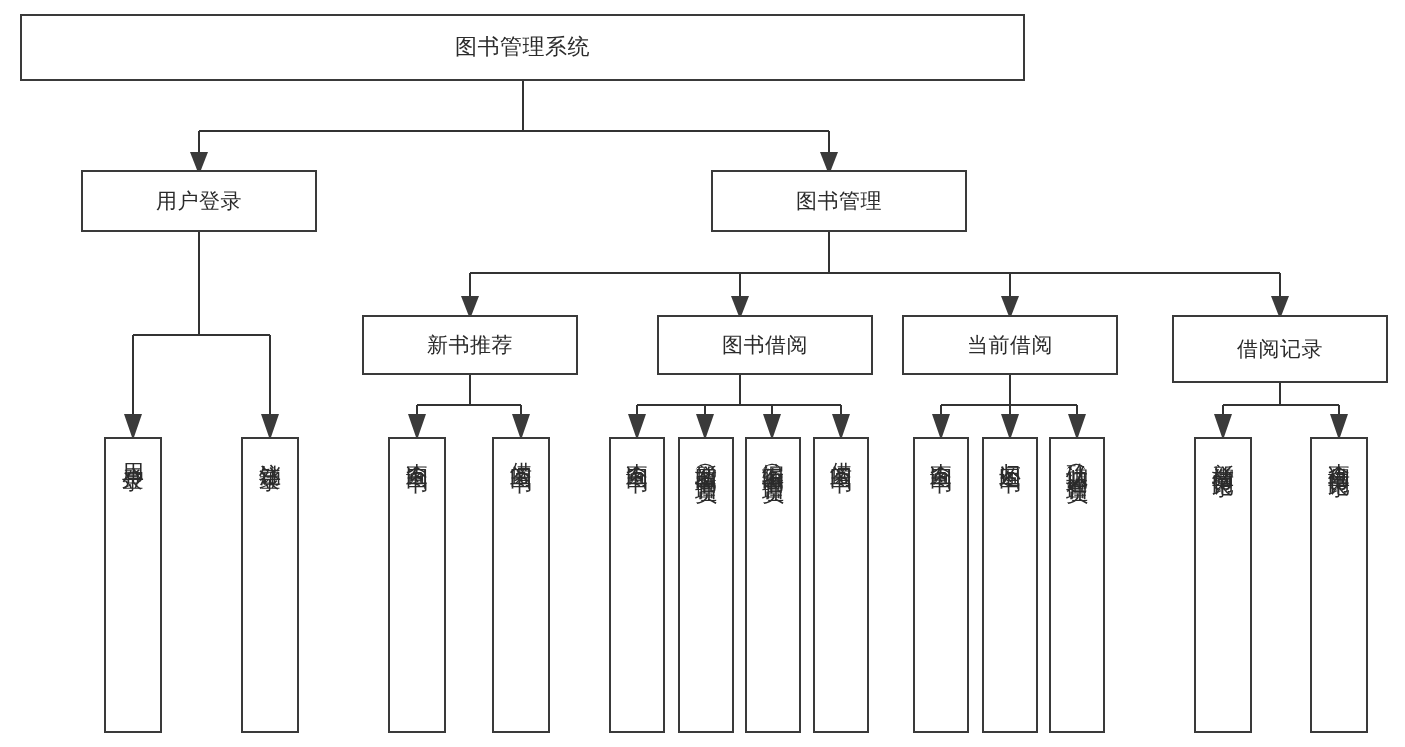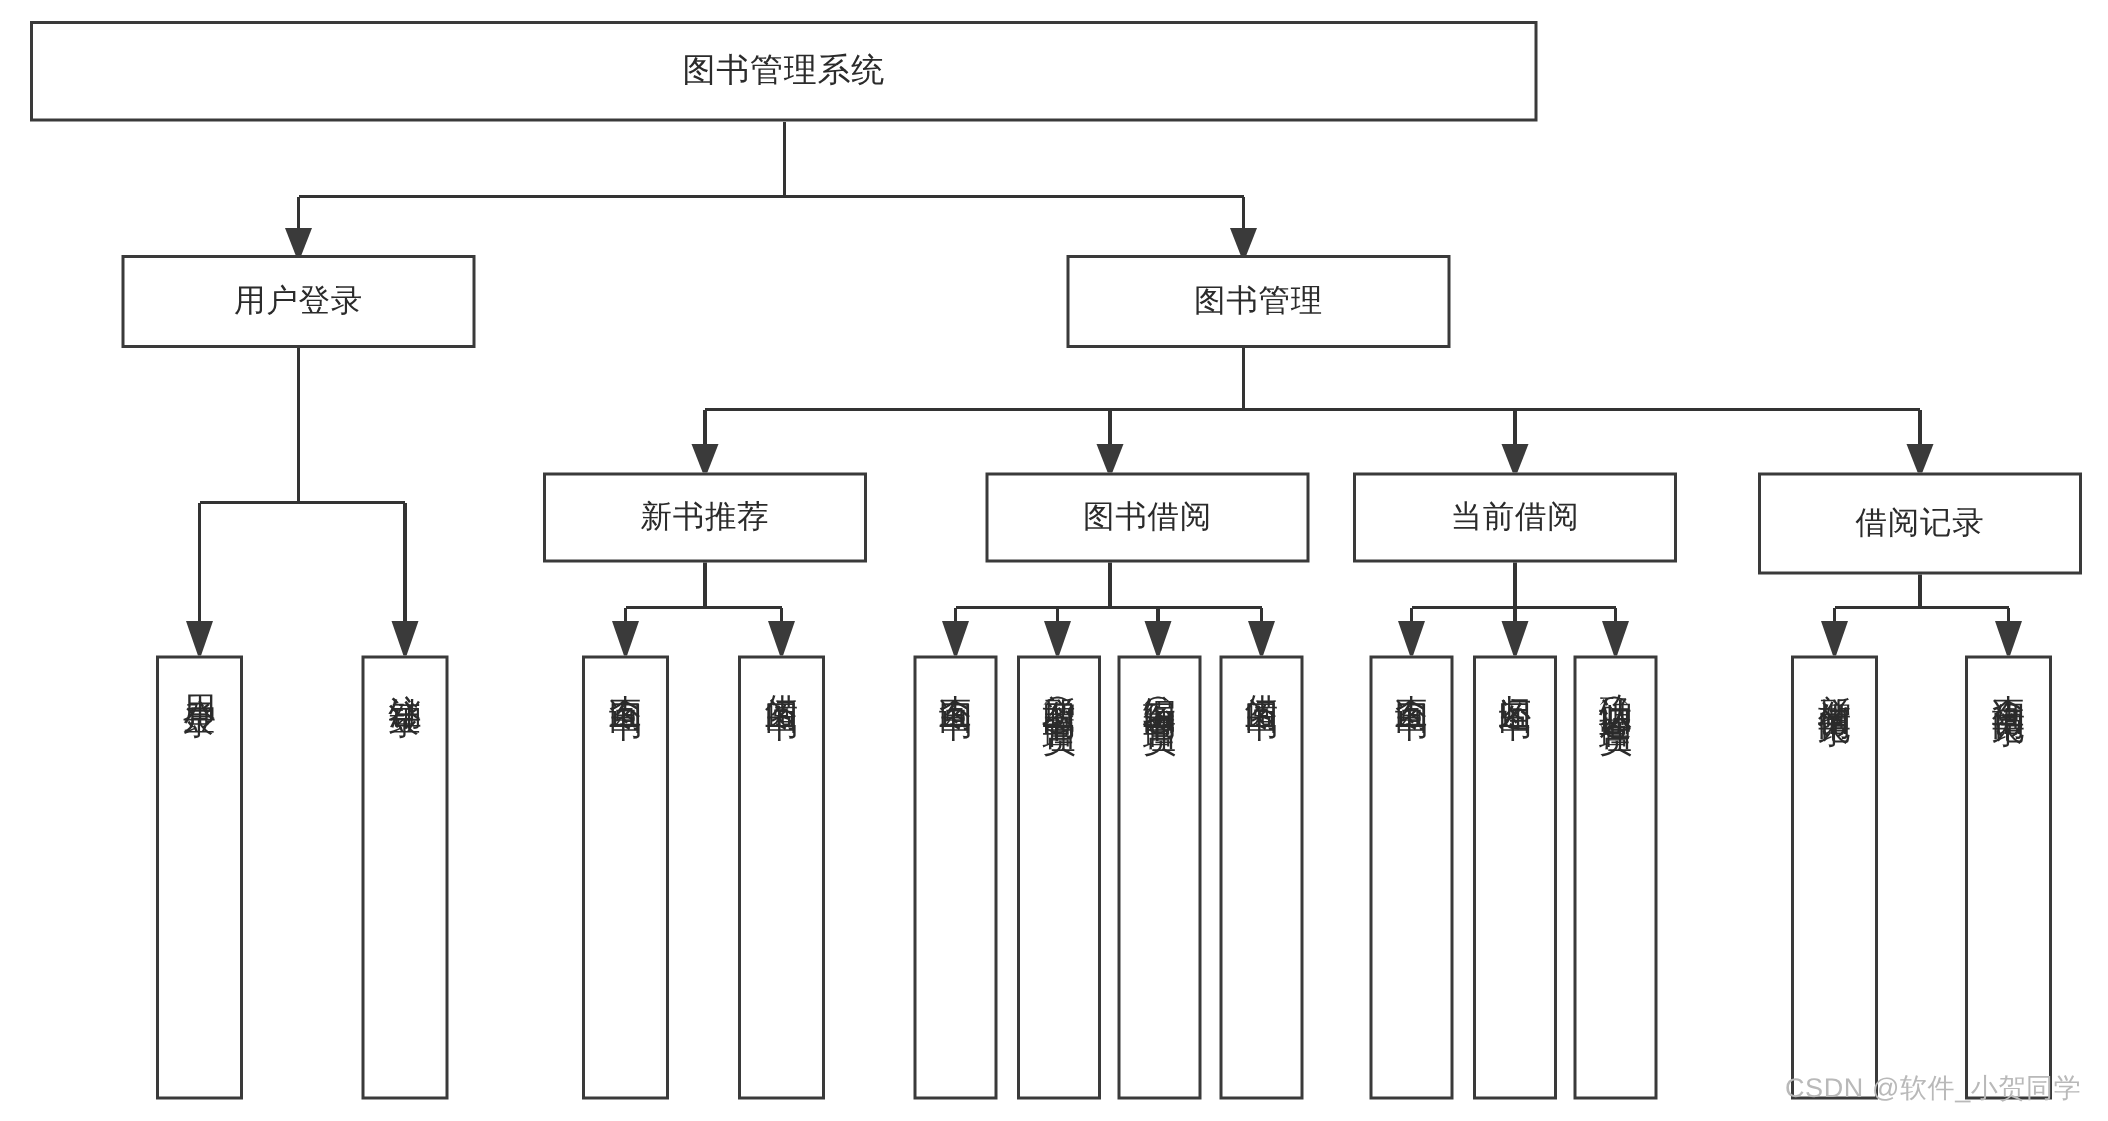--- a/index.html
+++ b/index.html
@@ -212,15 +212,14 @@
     <span class="node-label">确认归还（管理员）</span>
   </div>
 
   <div class="node vertical" style="left:1194px; top:437px; width:58px; height:296px;">
     <span class="node-label">新增借阅记录</span>
   </div>
   <div class="node vertical" style="left:1310px; top:437px; width:58px; height:296px;">
     <span class="node-label">查询借阅记录</span>
   </div>
 
-  <div class="watermark">CSDN @软件_小贺同学</div>
 
 </div>
 
 </body></html>

